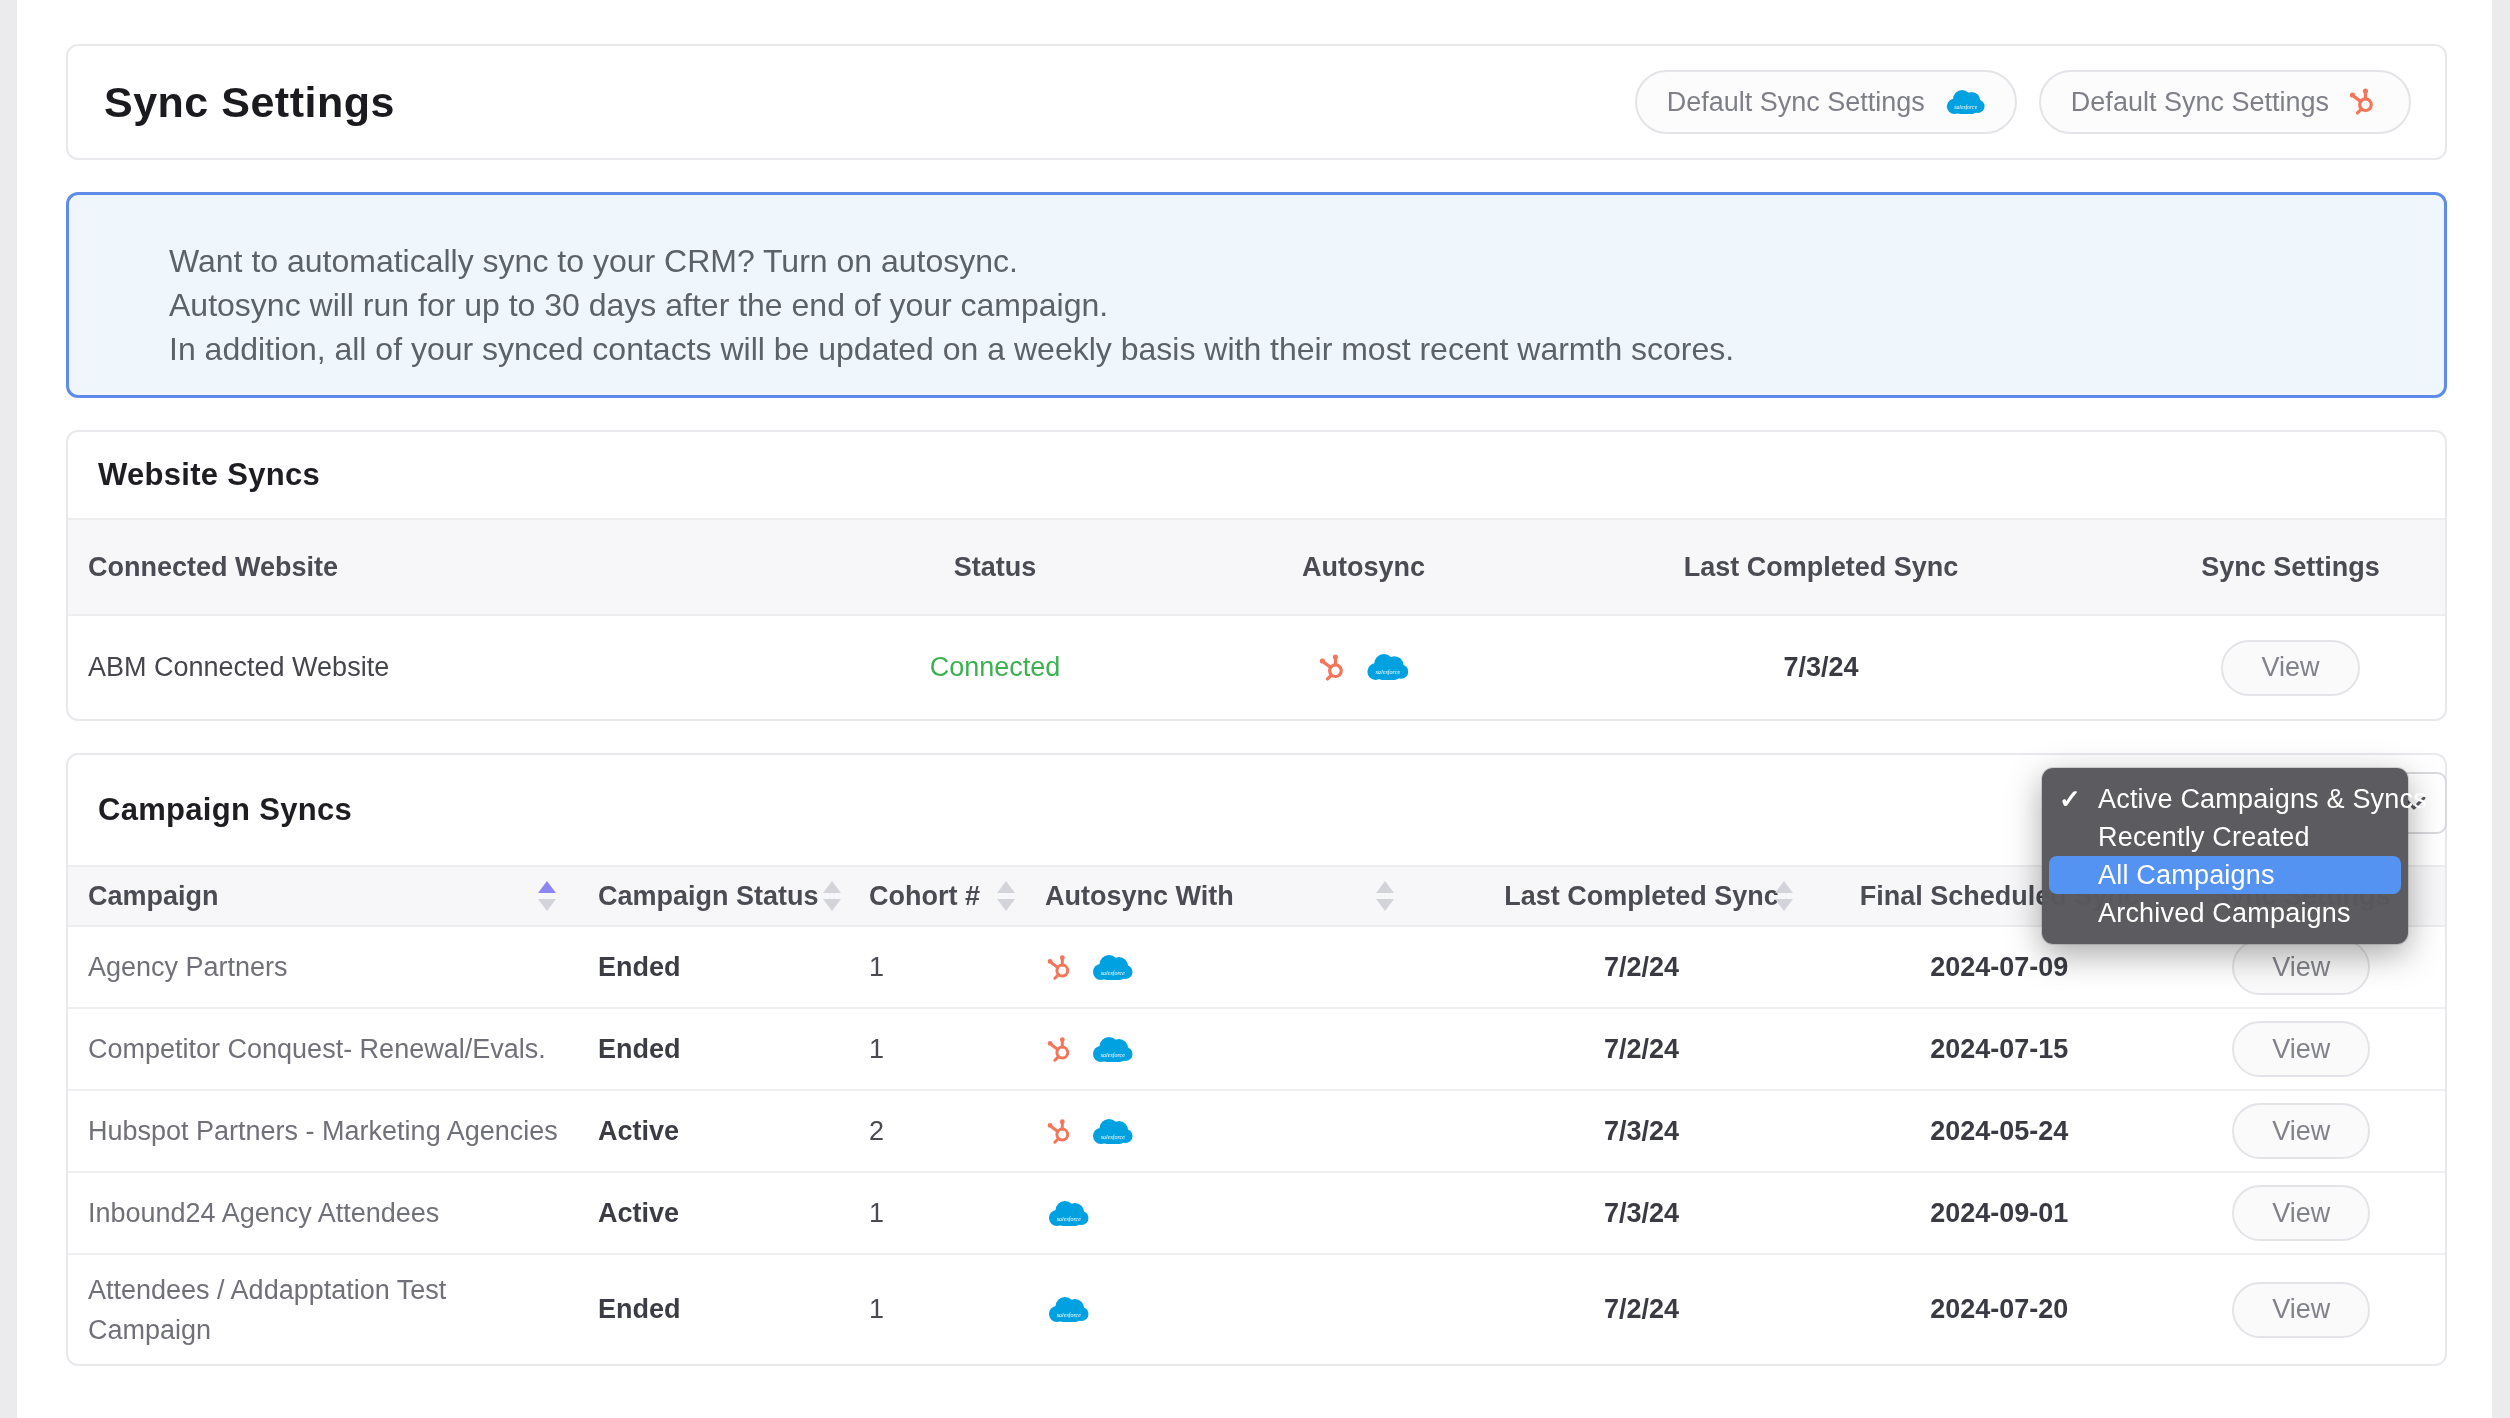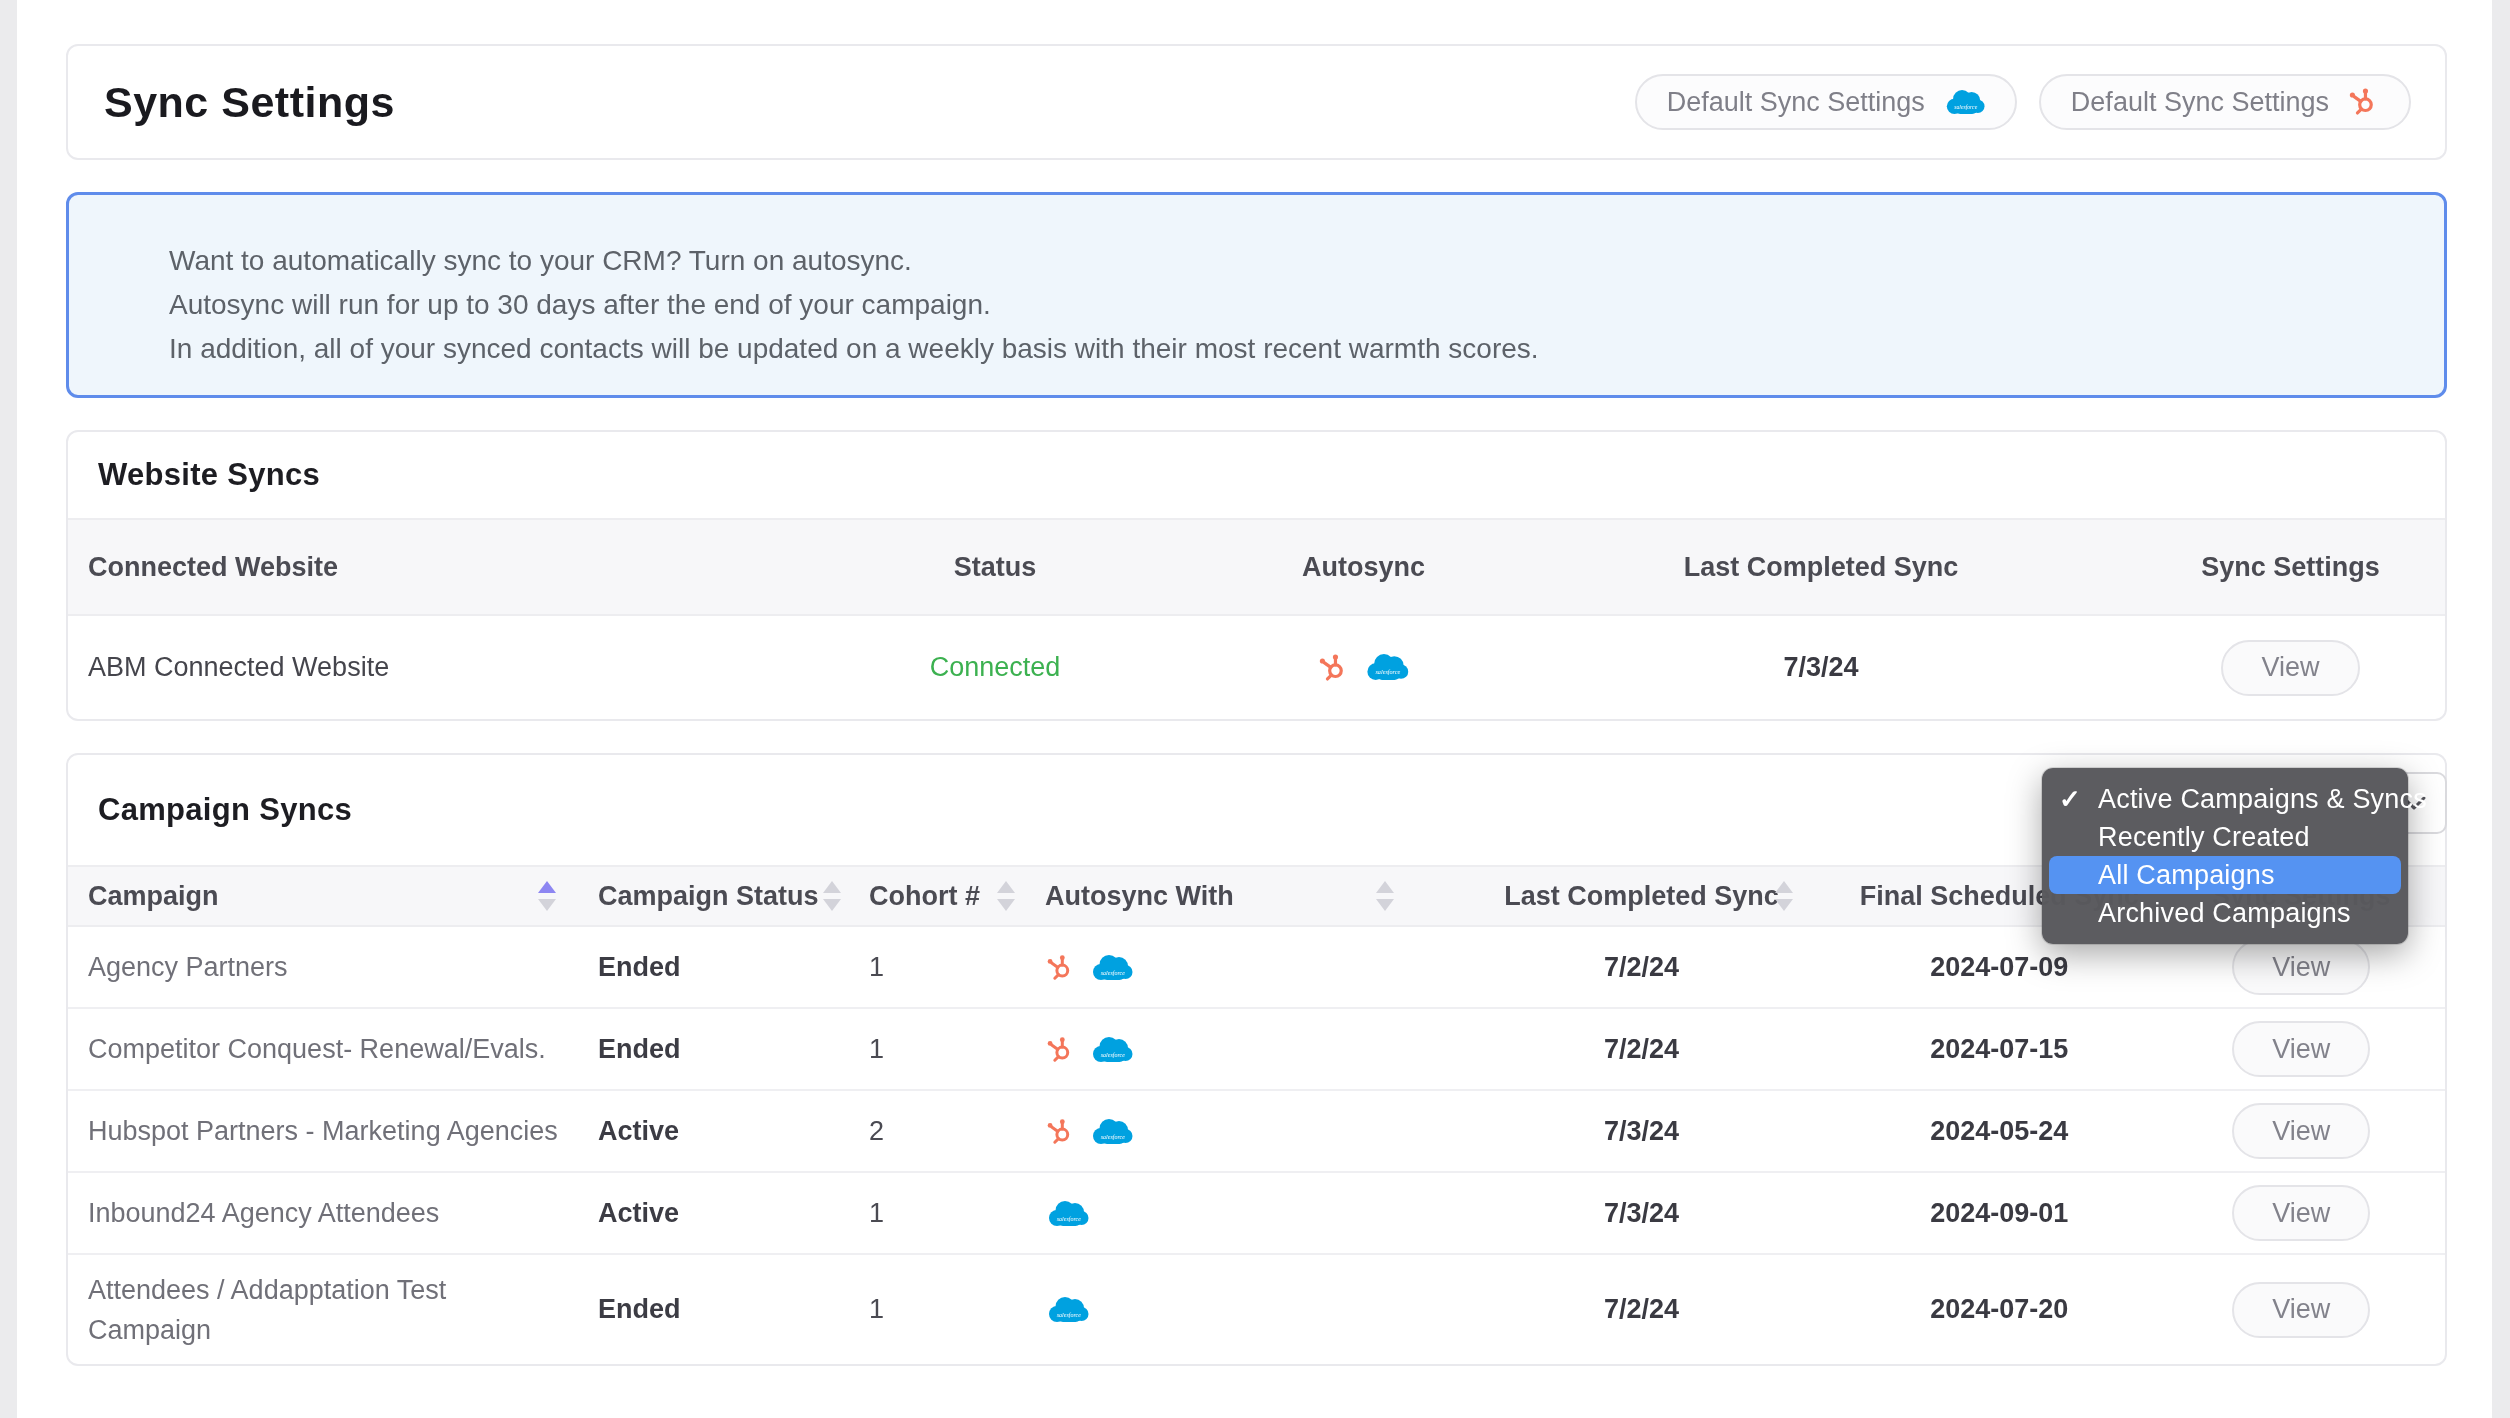--- a/index.html
+++ b/index.html
@@ -34,21 +34,21 @@
     padding: 0 34px 0 36px;
   }
   .page-title {
     font-size: 43px;
     font-weight: 800;
     color: #1a1a1f;
     letter-spacing: 0.5px;
   }
   .header-buttons { display: flex; gap: 22px; }
   .pill-btn {
-    height: 56px;
+    height: 64px;
     padding: 0 30px;
     border-radius: 999px;
     border: 2px solid #e4e4e8;
     background: #fcfcfd;
     color: #7f7f88;
     font-size: 27px;
     display: inline-flex;
     align-items: center;
     gap: 18px;
     font-family: "Liberation Sans", sans-serif;
@@ -73,21 +73,21 @@
   }
   .banner-title {
     color: #4a80e8;
     font-weight: 700;
     font-size: 29px;
     letter-spacing: 0.3px;
   }
   .banner-body { margin-top: 14px; margin-left: 54px; }
   .banner-body p {
     color: #5d6269;
-    font-size: 28px;
+    font-size: 32px;
     line-height: 44px;
     font-weight: 400;
   }
 
   
   .section-card { margin-top: 32px; overflow: hidden; }
   .section-title-block {
     display: flex;
     align-items: center;
     justify-content: space-between;

